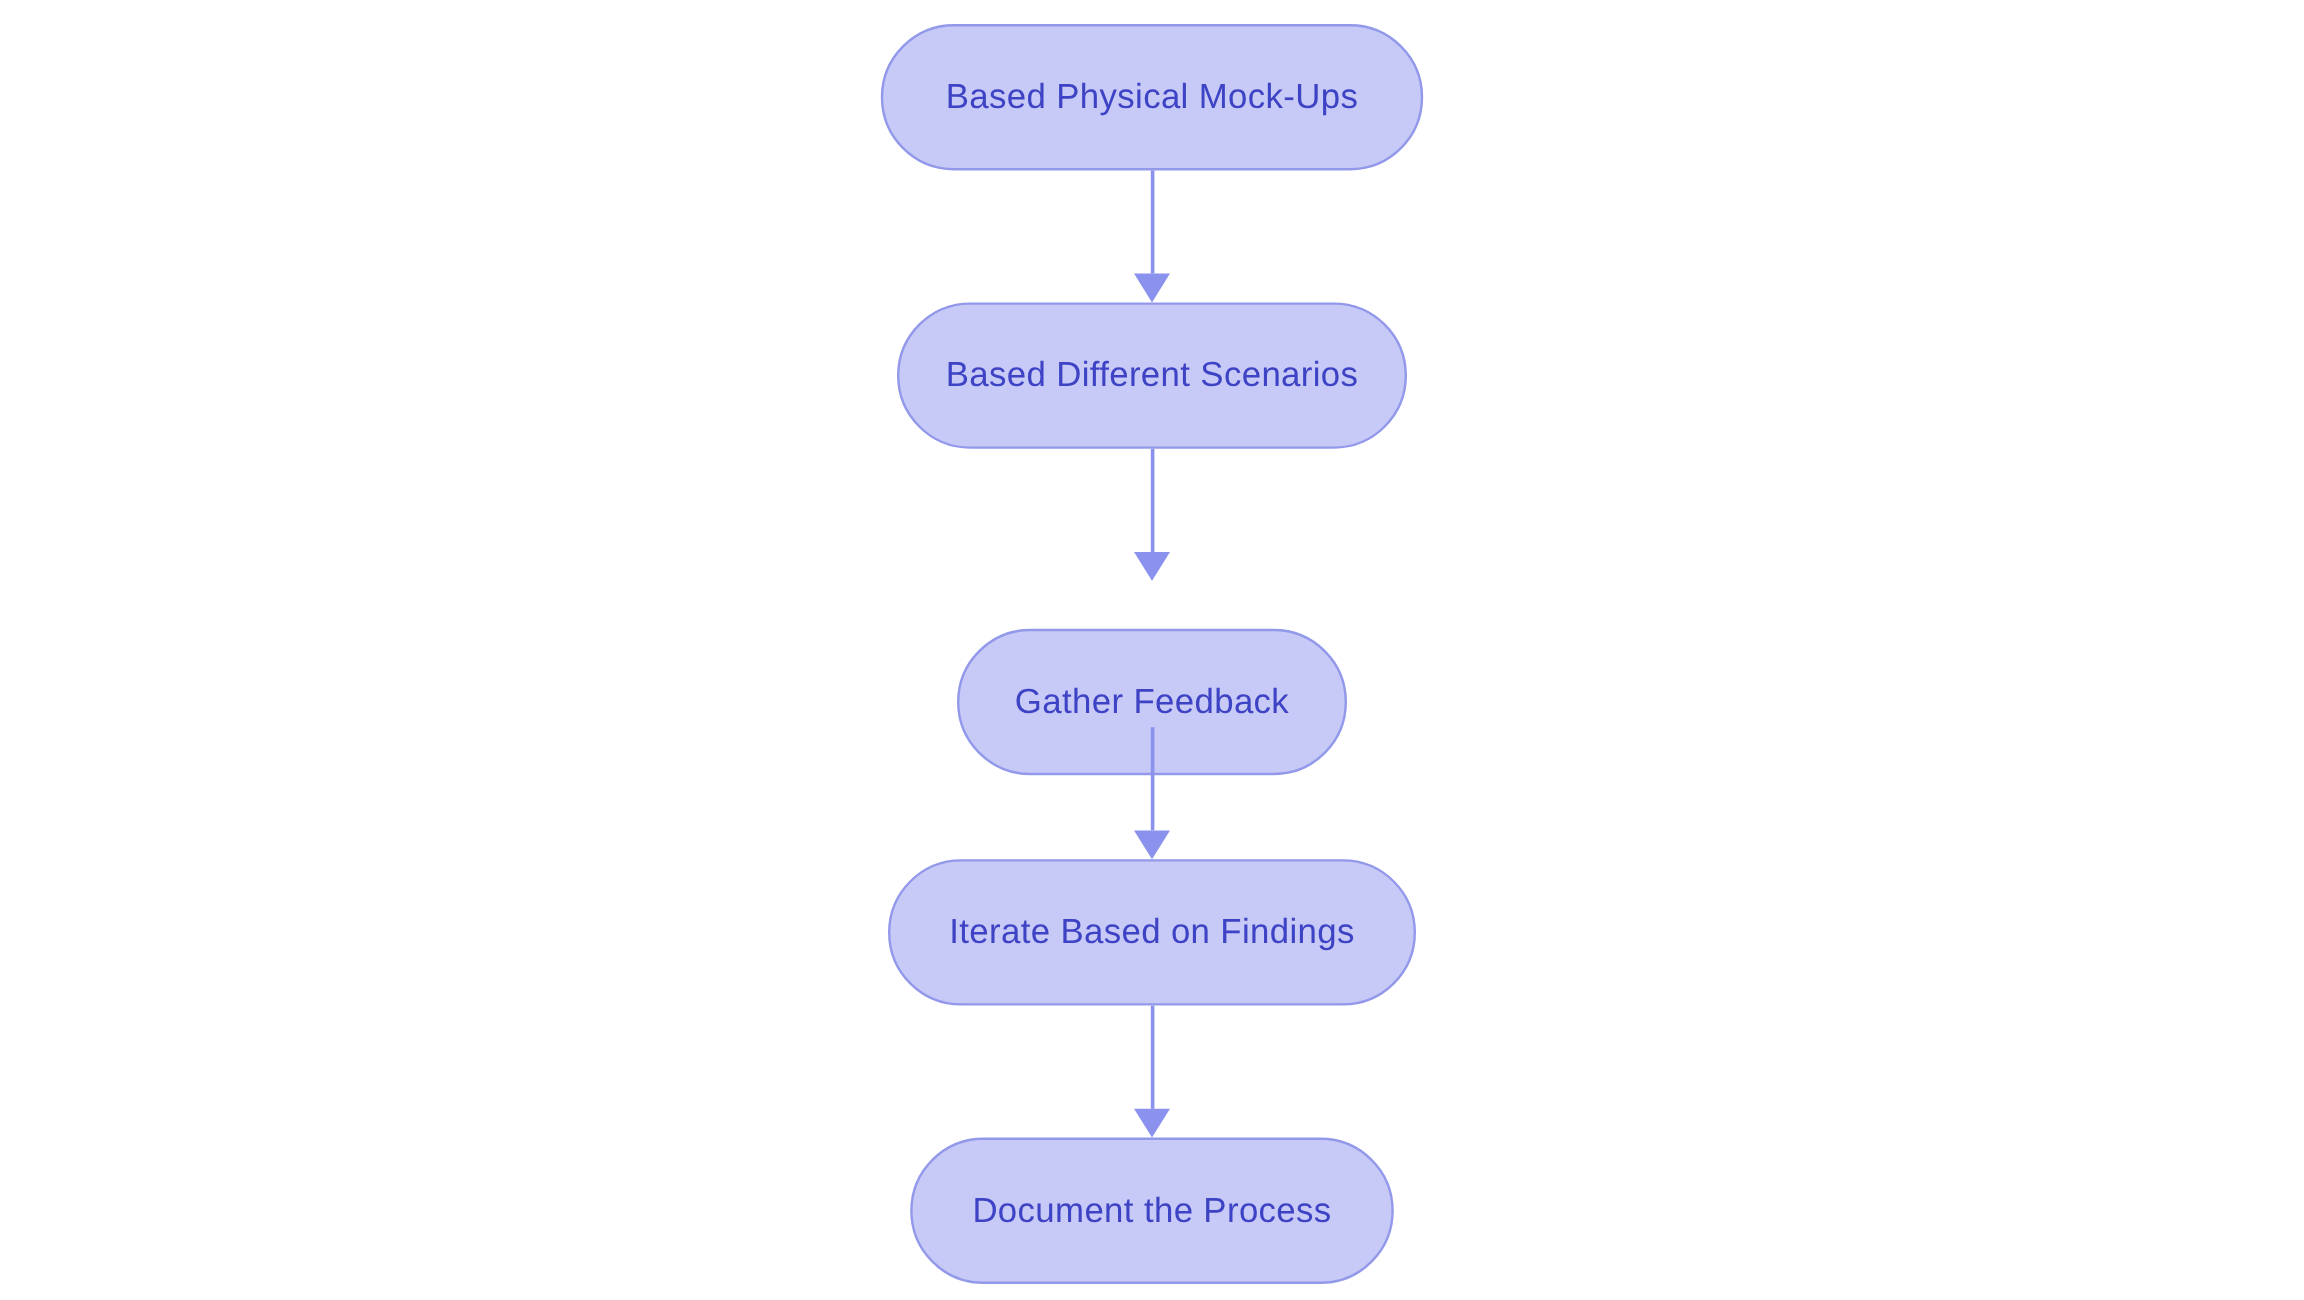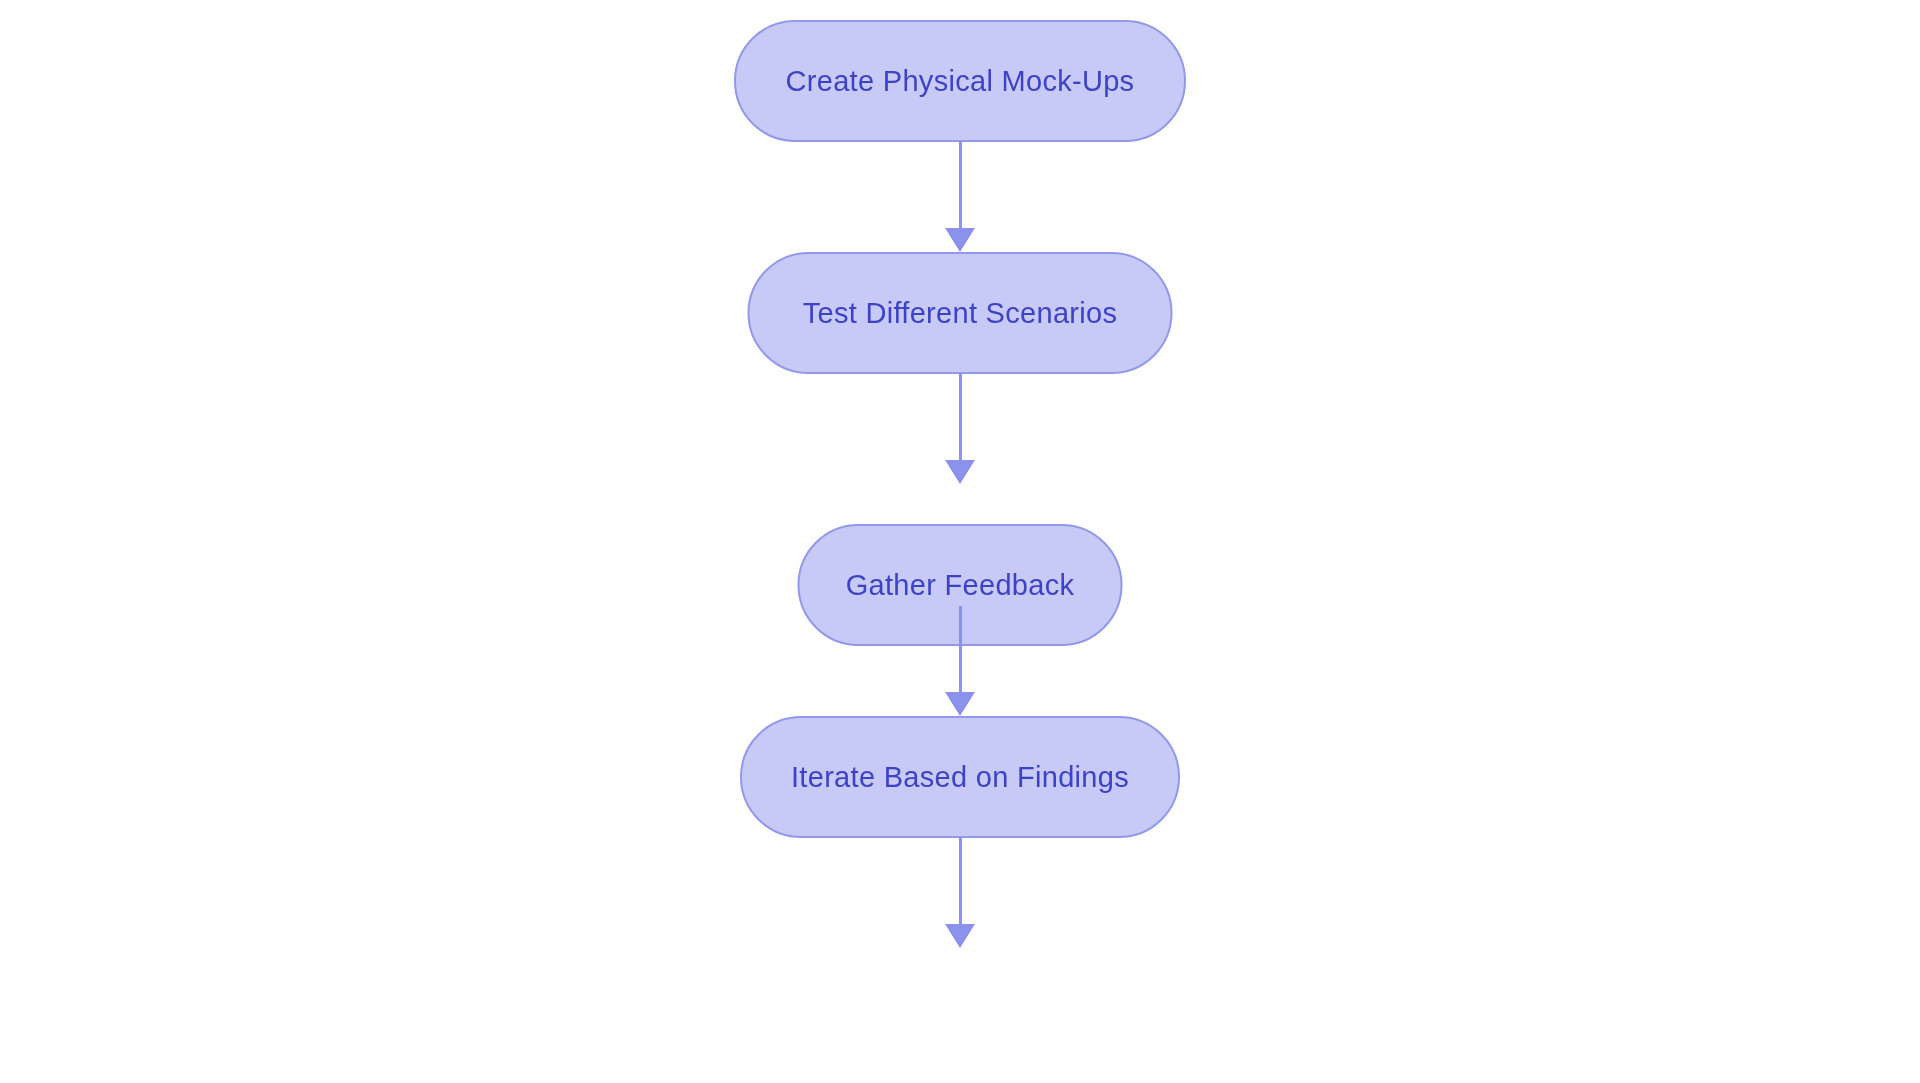--- a/index.html
+++ b/index.html
@@ -70,30 +70,30 @@
     border-right:15px solid transparent;
     border-top:24px solid var(--arrow);
   }
 </style>
 </head>
 <body>
 
 <div class="canvas">
 
   <div class="node node-1">
-    <span>Create Physical Mock-Ups</span>
+    <span>Based Physical Mock-Ups</span>
   </div>
 
   <div class="arrow arrow-1">
     <div class="shaft"></div>
     <div class="head"></div>
   </div>
 
   <div class="node node-2">
-    <span>Test Different Scenarios</span>
+    <span>Based Different Scenarios</span>
   </div>
 
   <div class="arrow arrow-2">
     <div class="shaft"></div>
     <div class="head"></div>
   </div>
 
   <div class="node node-3">
     <span>Gather Feedback</span>
   </div>
@@ -105,14 +105,17 @@
 
   <div class="node node-4">
     <span>Iterate Based on Findings</span>
   </div>
 
   <div class="arrow arrow-4">
     <div class="shaft"></div>
     <div class="head"></div>
   </div>
 
+  <div class="node node-5">
+    <span>Document the Process</span>
+  </div>
 
 </div>
 
 </body></html>

